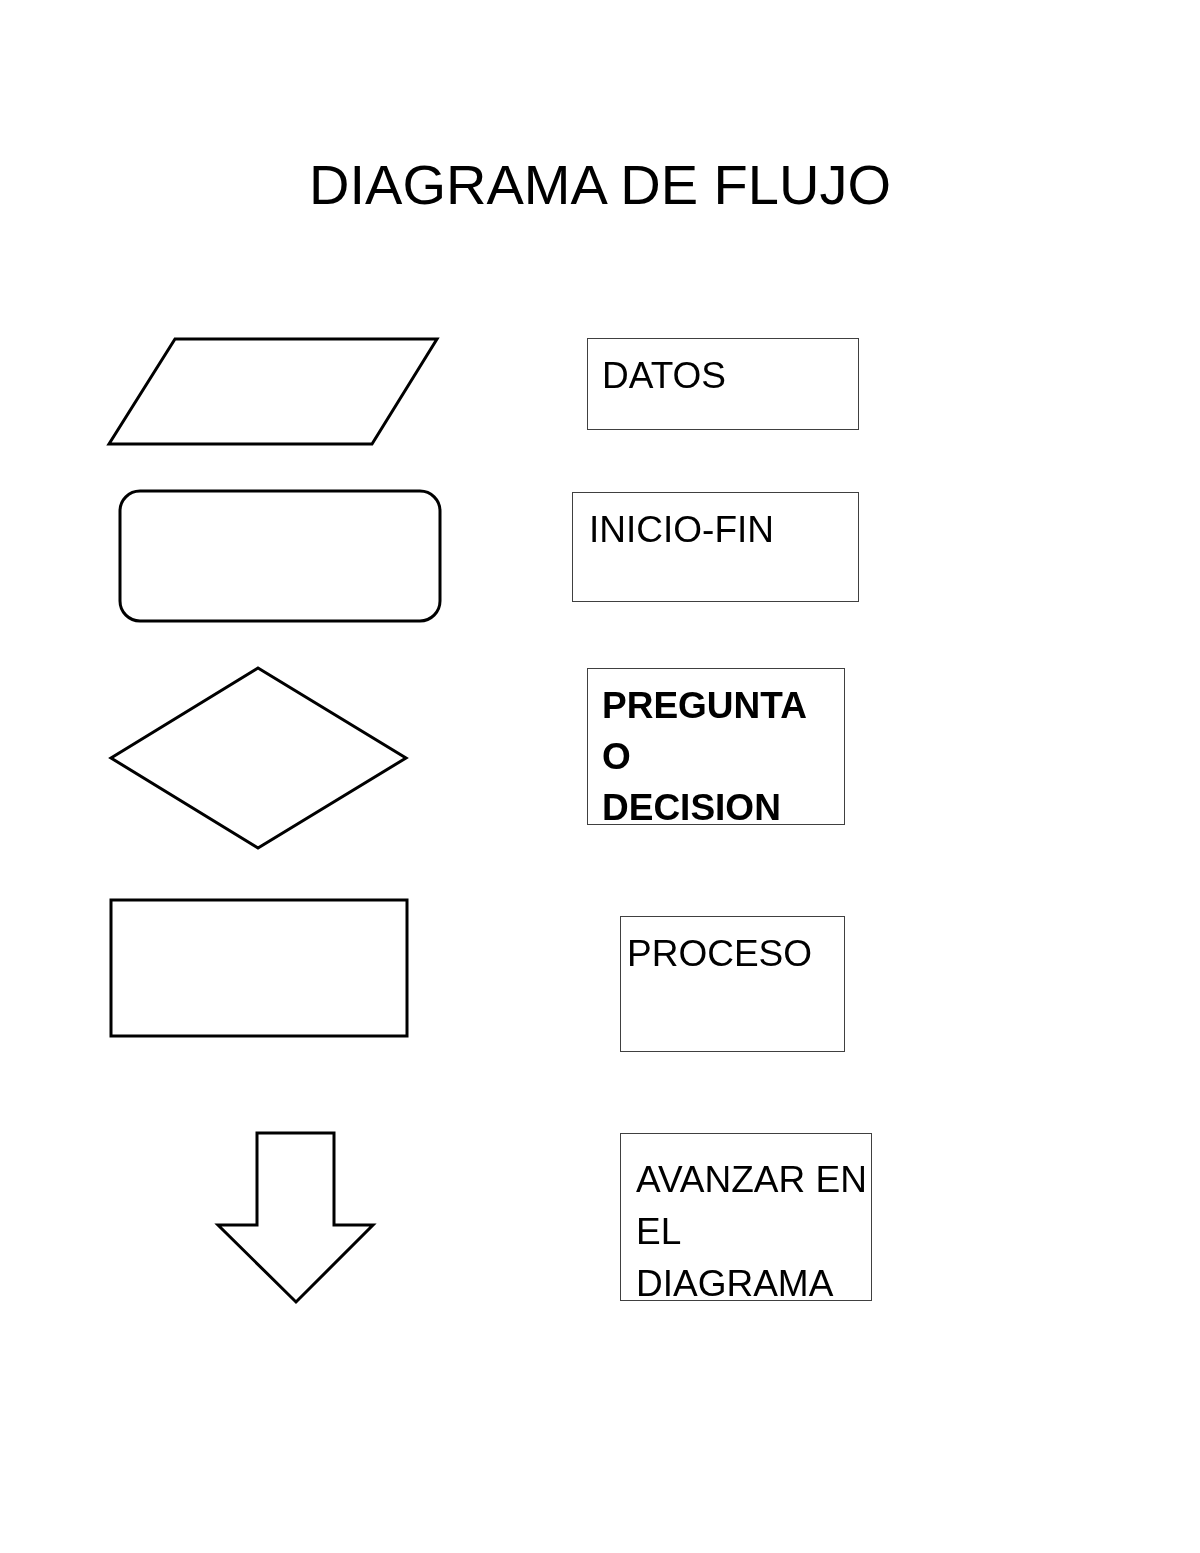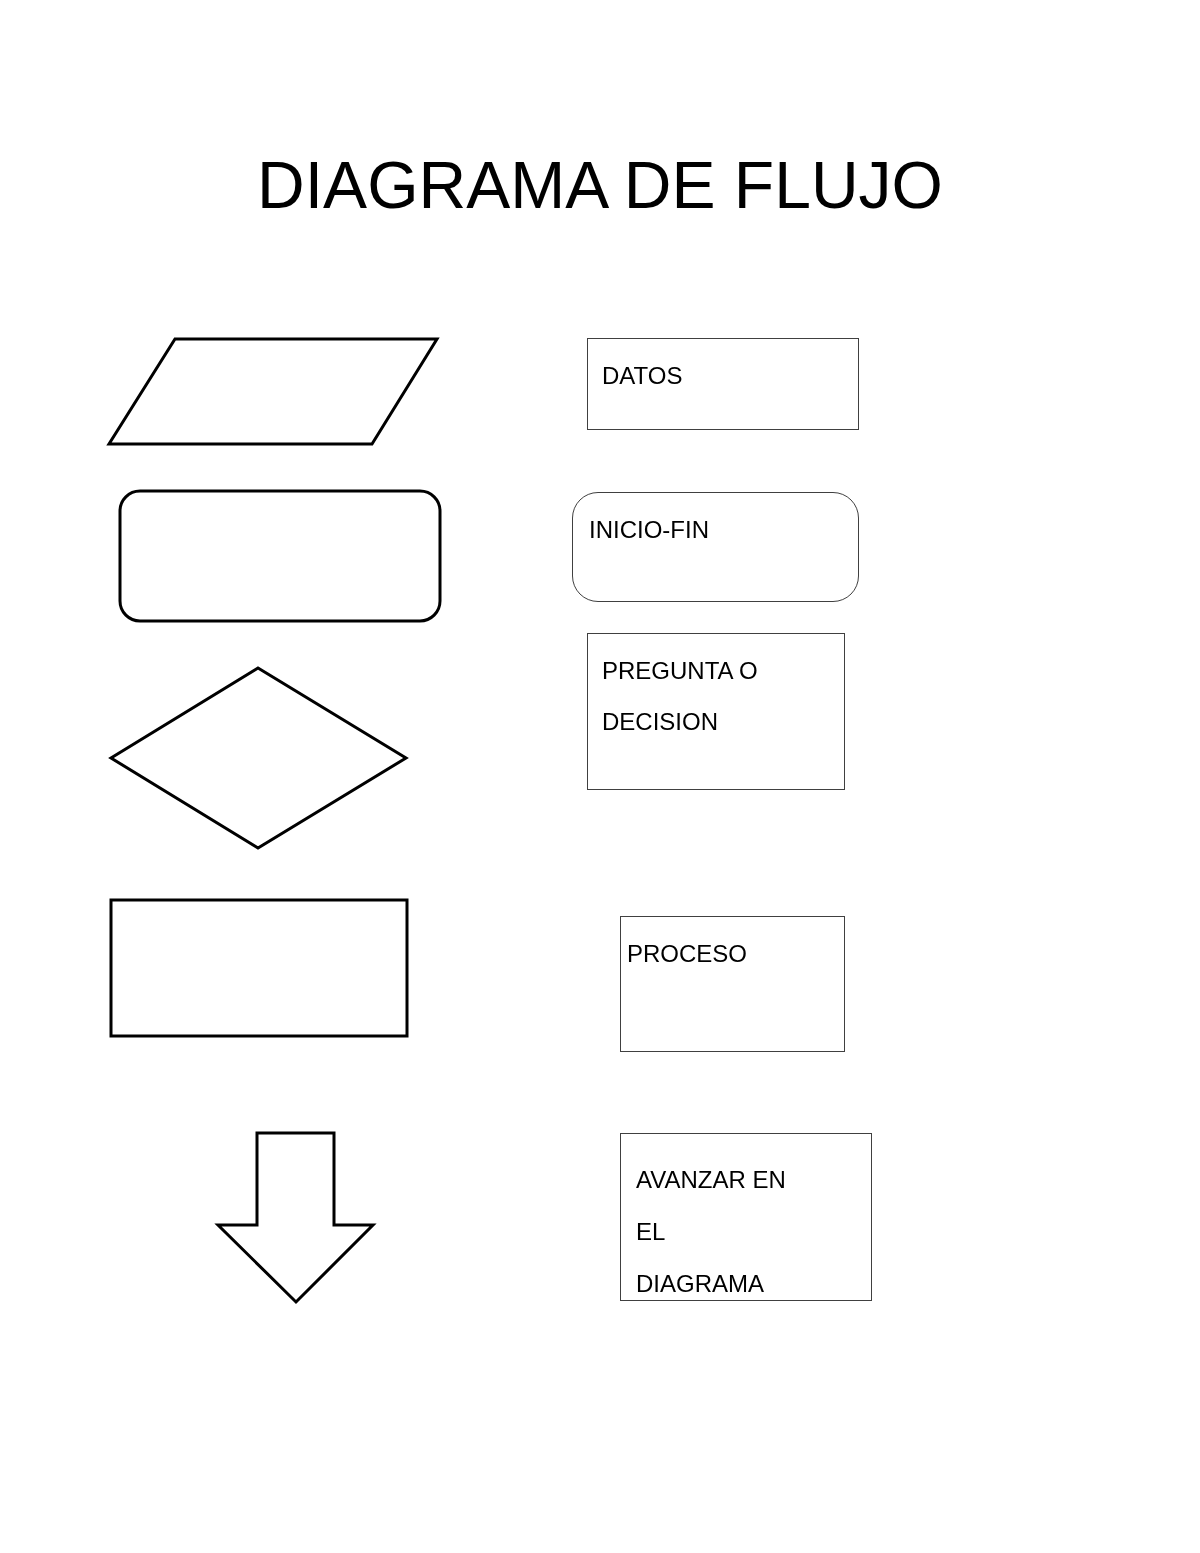--- a/index.html
+++ b/index.html
@@ -14,21 +14,21 @@
       overflow: hidden;
       font-family: "Liberation Sans", "DejaVu Sans", sans-serif;
       color: #000000;
     }
     .title {
       position: absolute;
       left: 0;
       top: 150px;
       width: 1200px;
       text-align: center;
-      font-size: 66px;
+      font-size: 56px;
       line-height: 70px;
       letter-spacing: 0px;
       font-weight: normal;
       margin: 0;
     }
     svg.shapes {
       position: absolute;
       left: 0;
       top: 0;
       width: 1200px;
@@ -38,21 +38,21 @@
       fill: #ffffff;
       stroke: #000000;
       stroke-width: 3;
       stroke-linejoin: miter;
     }
     .label-box {
       position: absolute;
       box-sizing: border-box;
       border: 1.5px solid #404040;
       background: #ffffff;
-      font-size: 24px;
+      font-size: 37px;
       line-height: 51px;
       padding: 11px 0 0 14px;
       white-space: pre-line;
     }
   </style>
 </head>
 <body>
 
 <h1 class="title">DIAGRAMA DE FLUJO</h1>
 
@@ -64,22 +64,22 @@
 
   <polygon class="shape" points="258,668 406,758 258,848 111,758"></polygon>
 
   <rect class="shape" x="111" y="900" width="296" height="136"></rect>
 
   <polygon class="shape" points="257,1133 334,1133 334,1225 373,1225 296,1302 218,1225 257,1225"></polygon>
 </svg>
 
 <div class="label-box" style="left:587px; top:338px; width:272px; height:92px;">DATOS</div>
 
-<div class="label-box" style="left:572px; top:492px; width:287px; height:110px; padding-left:16px;border-radius:26px;">INICIO-FIN</div>
+<div class="label-box" style="left:572px; top:492px; width:287px; height:110px; padding-left:16px;">INICIO-FIN</div>
 
-<div class="label-box" style="left:587px; top:633px; width:258px; height:157px; padding-left:14px;">PREGUNTA O
+<div class="label-box" style="left:587px; top:668px; width:258px; height:157px; padding-left:14px;font-weight:bold;">PREGUNTA O
 DECISION</div>
 
 <div class="label-box" style="left:620px; top:916px; width:225px; height:136px; padding-left:6px;">PROCESO</div>
 
 <div class="label-box" style="left:620px; top:1133px; width:252px; height:168px; padding-top:20px; padding-left:15px; line-height:52px;">AVANZAR EN
 EL
 DIAGRAMA</div>
 
 </body></html>

